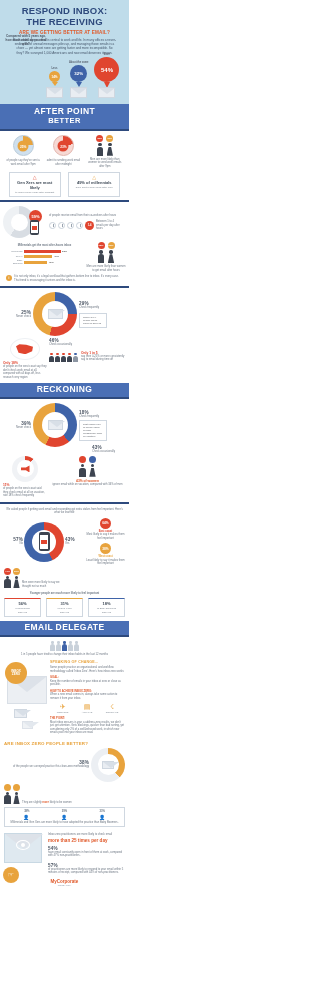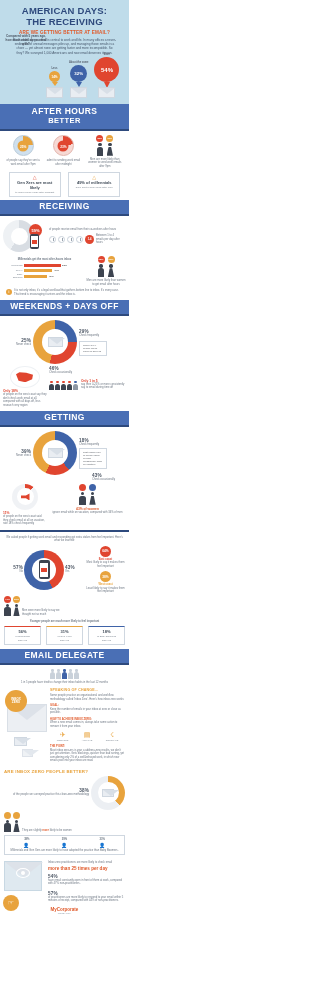--- a/index.html
+++ b/index.html
@@ -123,21 +123,21 @@
   .logo .lg { font-size:4.5px; font-weight:bold; color:#e0592a; }
   .logo .ls { font-size:2.4px; color:#9aa4af; }
 </style>
 </head>
 <body>
 
 <div class="page">
 
   <div class="sec hdr" style="height:104px;position:relative;">
     <h1>
-      <span>AMERICAN DAYS:</span><br>
+      <span>RESPOND INBOX:</span><br>
       <span>THE RECEIVING</span>
     </h1>
     <h2>ARE WE GETTING BETTER AT EMAIL?</h2>
     <p style="max-width:104px;margin:3px auto 0;">Most adults agree: email is central to work and life. In many offices a never-ending list of unread messages piles up, and managing those emails is a chore — yet almost none are getting faster and more incompatible. So they? We surveyed 1,000 Americans and now email deserves its own.</p>
 
     <div class="intro-left">Compared with 5 years ago, how much email do you deal with?</div>
 
     <div class="pins" style="position:absolute;left:46px;bottom:4px;">
       <div class="pinwrap">
         <div class="pinlbl">Less</div>
@@ -151,21 +151,21 @@
       </div>
       <div class="pinwrap">
         <div class="pinlbl">More</div>
         <div class="pin r">54%</div>
         <div class="env"></div>
       </div>
     </div>
   </div>
 
   <div class="band">
-    <div class="t1">AFTER HOURS</div>
+    <div class="t1">AFTER POINT</div>
     <div class="t2">BETTER</div>
   </div>
   <div class="band-sep"></div>
 
   <div class="sec white" style="padding:4px 3px 3px;">
     <div class="row" style="justify-content:space-around;align-items:flex-start;">
 
       <div class="piewrap" style="width:36px;">
         <div class="pie" style="width:21px;height:21px;margin:0 auto;
              background:conic-gradient(#e8a33d 0 25%, #cfe0ee 25% 100%);border:.5px solid #b9cbd9;">
@@ -210,23 +210,20 @@
         <div class="sm">to send a work email after midnight</div>
       </div>
       <div class="box" style="width:52px;">
         <div style="font-size:5px;color:#e8a33d;line-height:5px;">△</div>
         <div class="big">49% of millennials</div>
         <div class="sm">have sent a work email after 9pm</div>
       </div>
     </div>
   </div>
 
-  <div class="band thin">
-    <div class="t1">RECEIVING</div>
-  </div>
   <div class="band-sep"></div>
 
   <div class="sec white" style="padding:4px 3px;">
     <div class="row" style="align-items:center;">
       <div style="position:relative;width:46px;">
         <div class="donut" style="width:32px;height:32px;background:conic-gradient(#d8dde3 0 59%, #eef1f4 59% 100%);">
           <div class="hole" style="width:17px;height:17px;"></div>
         </div>
         <div class="badge" style="position:absolute;left:26px;top:4px;width:13px;height:13px;background:#e0452f;font-size:4px;">59%</div>
         <div class="phone" style="position:absolute;left:27px;top:14px;width:9px;height:15px;">
@@ -294,23 +291,20 @@
         <div class="tiny" style="margin-top:2px;">Men are more likely than women to get email after hours</div>
       </div>
     </div>
 
     <div class="row" style="align-items:flex-start;gap:2px;margin-top:3px;padding:0 3px;">
       <div style="width:6px;height:6px;border-radius:50%;background:#e8a33d;color:#fff;font-size:3px;text-align:center;line-height:6px;font-weight:bold;">i</div>
       <div class="tiny" style="flex:1;">It is not only inbox, it's a legal workload that gathers bottom line to inbox. It's every case. That trend is encouraging it arrives and the inbox is.</div>
     </div>
   </div>
 
-  <div class="band thin">
-    <div class="t1">WEEKENDS + DAYS OFF</div>
-  </div>
   <div class="band-sep"></div>
 
   <div class="sec white" style="padding:4px 3px;">
     <div class="row" style="align-items:center;">
       <div style="width:30px;text-align:right;padding-right:2px;">
         <div class="h3 bl">25%</div>
         <div class="tiny">Never check</div>
       </div>
       <div class="donut" style="width:44px;height:44px;background:conic-gradient(#3f63a8 0 25%, #e0452f 25% 54%, #e8a33d 54% 100%);">
         <div class="hole" style="width:26px;height:26px;">
@@ -363,21 +357,21 @@
           <div style="flex:1;padding-left:2px;">
             <div class="cap b rd">Only 1 in 5</div>
             <div class="tiny">say their 0-25% or more consistently say to email during time off</div>
           </div>
         </div>
       </div>
     </div>
   </div>
 
   <div class="band thin">
-    <div class="t1">GETTING</div>
+    <div class="t1">RECKONING</div>
   </div>
   <div class="band-sep"></div>
 
   <div class="sec white" style="padding:4px 3px;">
     <div class="row" style="align-items:center;">
       <div style="width:30px;text-align:right;padding-right:2px;">
         <div class="h3 bl">39%</div>
         <div class="tiny">Never check</div>
       </div>
       <div class="donut" style="width:44px;height:44px;background:conic-gradient(#3f63a8 0 39%, #e0452f 39% 57%, #e8a33d 57% 100%);">

